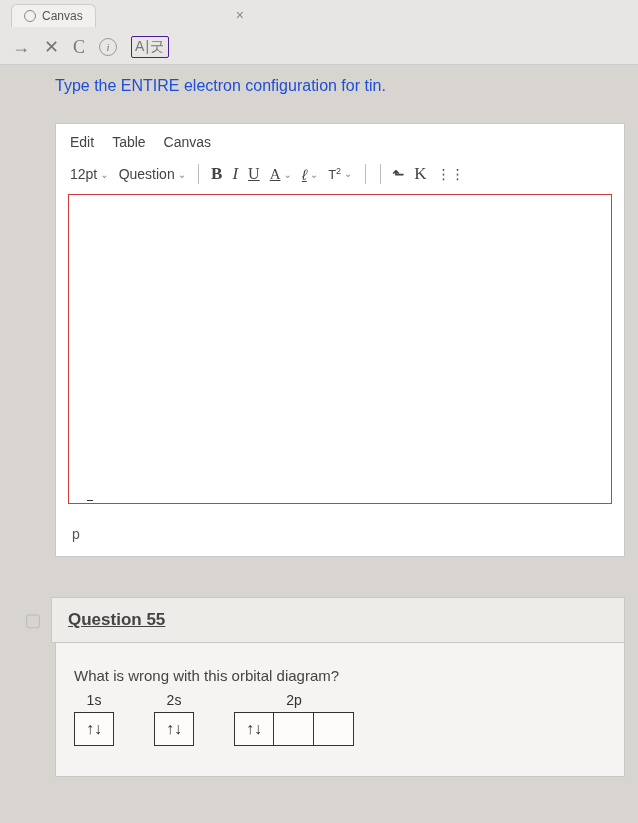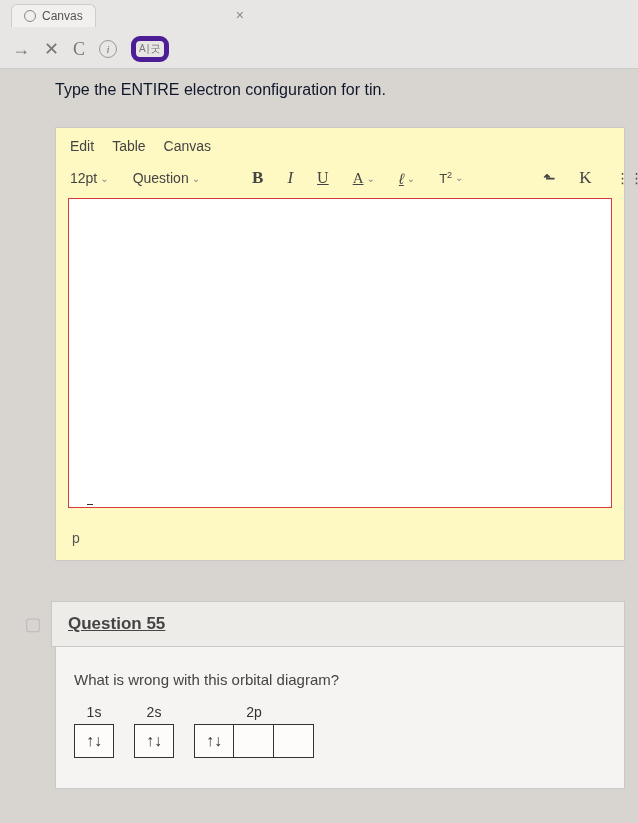--- a/index.html
+++ b/index.html
@@ -42,45 +42,45 @@
     .nav-bar {
       display: flex;
       align-items: center;
       gap: 14px;
       padding: 6px 12px;
       font-size: 18px;
       color: #777;
     }
     .nav-icon { cursor: pointer; display:inline-flex; align-items:center; justify-content:center; }
     .nav-icon.info { border:1px solid #999; border-radius:50%; width:18px; height:18px; font-size:11px; font-style:italic; font-family:serif;}
-    .nav-icon.az { border:5px solid #4c1d95; border-radius:9px; padding:1px 3px; font-size:10px; letter-spacing:1px;}
+    .nav-icon.az { border:1px solid #4c1d95; border-radius:2px; padding:1px 3px; font-size:14px; letter-spacing:1px;}
     .content {
       padding: 12px 0 0 55px;
     }
     .question-prompt {
       font-size: 16px;
-      color: #0f172a;
+      color: #1d4ed8;
       margin-bottom: 28px;
     }
     .editor-container {
       border: 1px solid #c8c8c8;
-      background: #fef9c3;
+      background: #ffffff;
       width: 570px;
     }
     .editor-menubar {
       display: flex;
       gap: 18px;
       padding: 10px 14px 8px;
       font-size: 14px;
       color: #444;
     }
     .editor-toolbar {
       display: flex;
       align-items: center;
-      gap: 24px;
+      gap: 10px;
       padding: 6px 14px 10px;
       font-size: 14px;
       color: #444;
       flex-wrap: nowrap;
     }
     .tb-item { display:inline-flex; align-items:center; gap:3px; cursor:pointer; }
     .chev { font-size:10px; color:#888; }
     .divider { width:1px; height:20px; background:#bbb; margin:0 2px; }
     .tb-bold { font-weight:bold; font-family:serif; font-size:17px; }
     .tb-italic { font-style:italic; font-family:serif; font-size:17px; }
@@ -138,23 +138,23 @@
     .q55-body {
       border:1px solid #c8c8c8;
       border-top:none;
       background:#f6f4f2;
       width:570px;
       padding: 24px 18px 30px;
     }
     .q55-prompt {
       font-size: 15px;
       color:#444;
-      margin-bottom: 16px;
-    }
-    .orbital-row { display:flex; gap: 20px; align-items:flex-start;text-align:right; }
+      margin-bottom: 8px;
+    }
+    .orbital-row { display:flex; gap: 40px; align-items:flex-start;text-align:right; }
     .orbital-group { display:flex; flex-direction:column; align-items:center; gap:4px;}
     .orbital-label { font-size:14px; color:#333; }
     .orbital-boxes { display:flex; }
     .orbital-box {
       width: 40px; height: 34px;
       border: 1.5px solid #333;
       display:flex; align-items:center; justify-content:center;
       font-size: 16px;
       background:#fdfcfb;
     }

